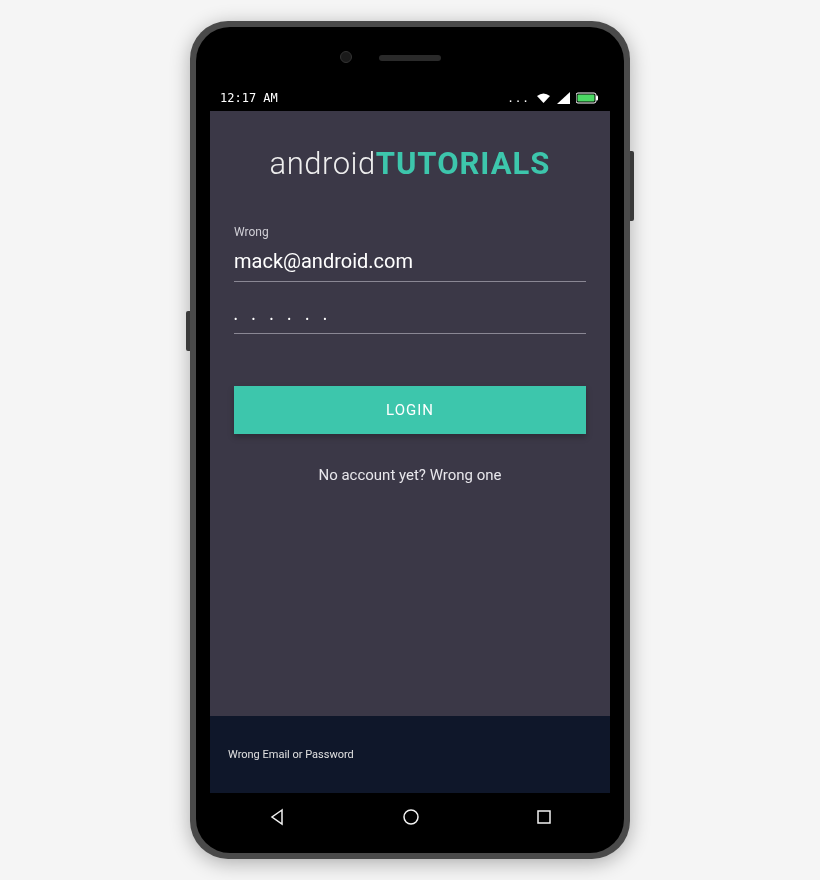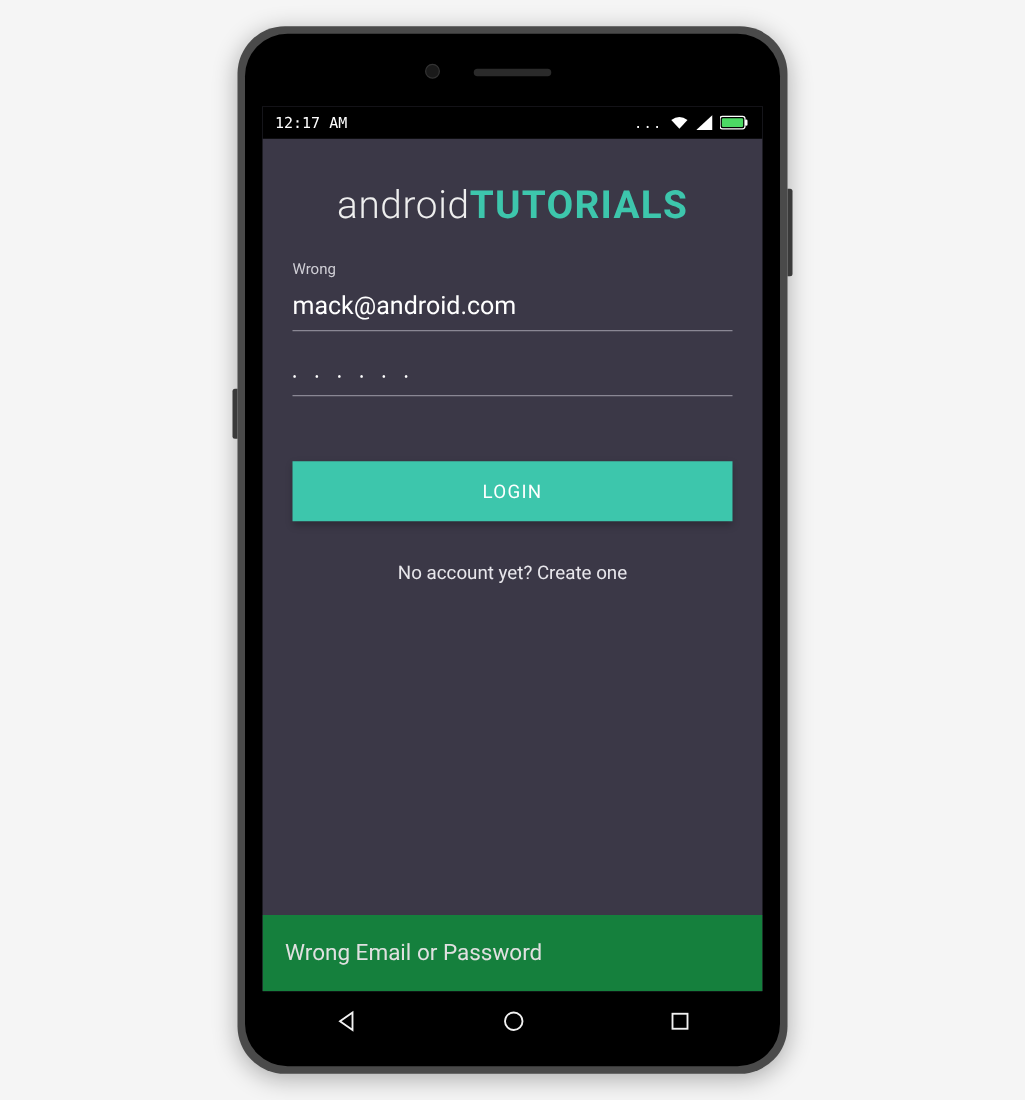--- a/index.html
+++ b/index.html
@@ -90,21 +90,21 @@
       align-items: center;
       gap: 6px;
     }
     .status-right svg { display: block; }
     .content {
       padding: 34px 24px 0 24px;
       color: #fff;
     }
     .logo {
       text-align: center;
-      margin-bottom: 26px;
+      margin-bottom: 43px;
     }
     .logo-line1 {
       font-size: 31px;
       font-weight: 400;
       letter-spacing: 0.5px;
     }
     .logo-white { color: #eeeeee; font-weight: 300; }
     .logo-teal { color: #3dc6ac; font-weight: 700; letter-spacing: 1px; }
     .logo-line2 {
       display: flex;
@@ -157,24 +157,24 @@
       color: #e8e7ec;
       font-size: 15px;
       margin-top: 32px;
       cursor: pointer;
     }
     .snackbar {
       position: absolute;
       bottom: 0;
       left: 0;
       right: 0;
-      background: #15803d;
+      background: #0f172a;
       color: #e0e0e0;
-      padding: 20px 18px;
-      font-size: 18px;
+      padding: 32px 18px;
+      font-size: 11px;
     }
     .nav-bar {
       position: absolute;
       bottom: 14px;
       left: 14px;
       right: 14px;
       height: 44px;
       background: #000;
       display: flex;
       align-items: center;
@@ -222,21 +222,21 @@
           <label class="field-label">Wrong</label>
           <input class="field-input" type="text" value="mack@android.com" style="">
         </div>
 
         <div class="field">
           <div class="field-input password-dots">• • • • • •</div>
         </div>
 
         <button class="login-btn">LOGIN</button>
 
-        <div class="create-link">No account yet? Create one</div>
+        <div class="create-link">No account yet? Wrong one</div>
       </div>
 
       <div class="snackbar">
         <span>Wrong Email or Password</span>
       </div>
     </div>
 
     <div class="nav-bar">
       <svg width="18" height="18" viewBox="0 0 18 18">
           <path fill="none" stroke="#fff" stroke-width="1.5" d="M14 2 L4 9 L14 16 Z"></path>

